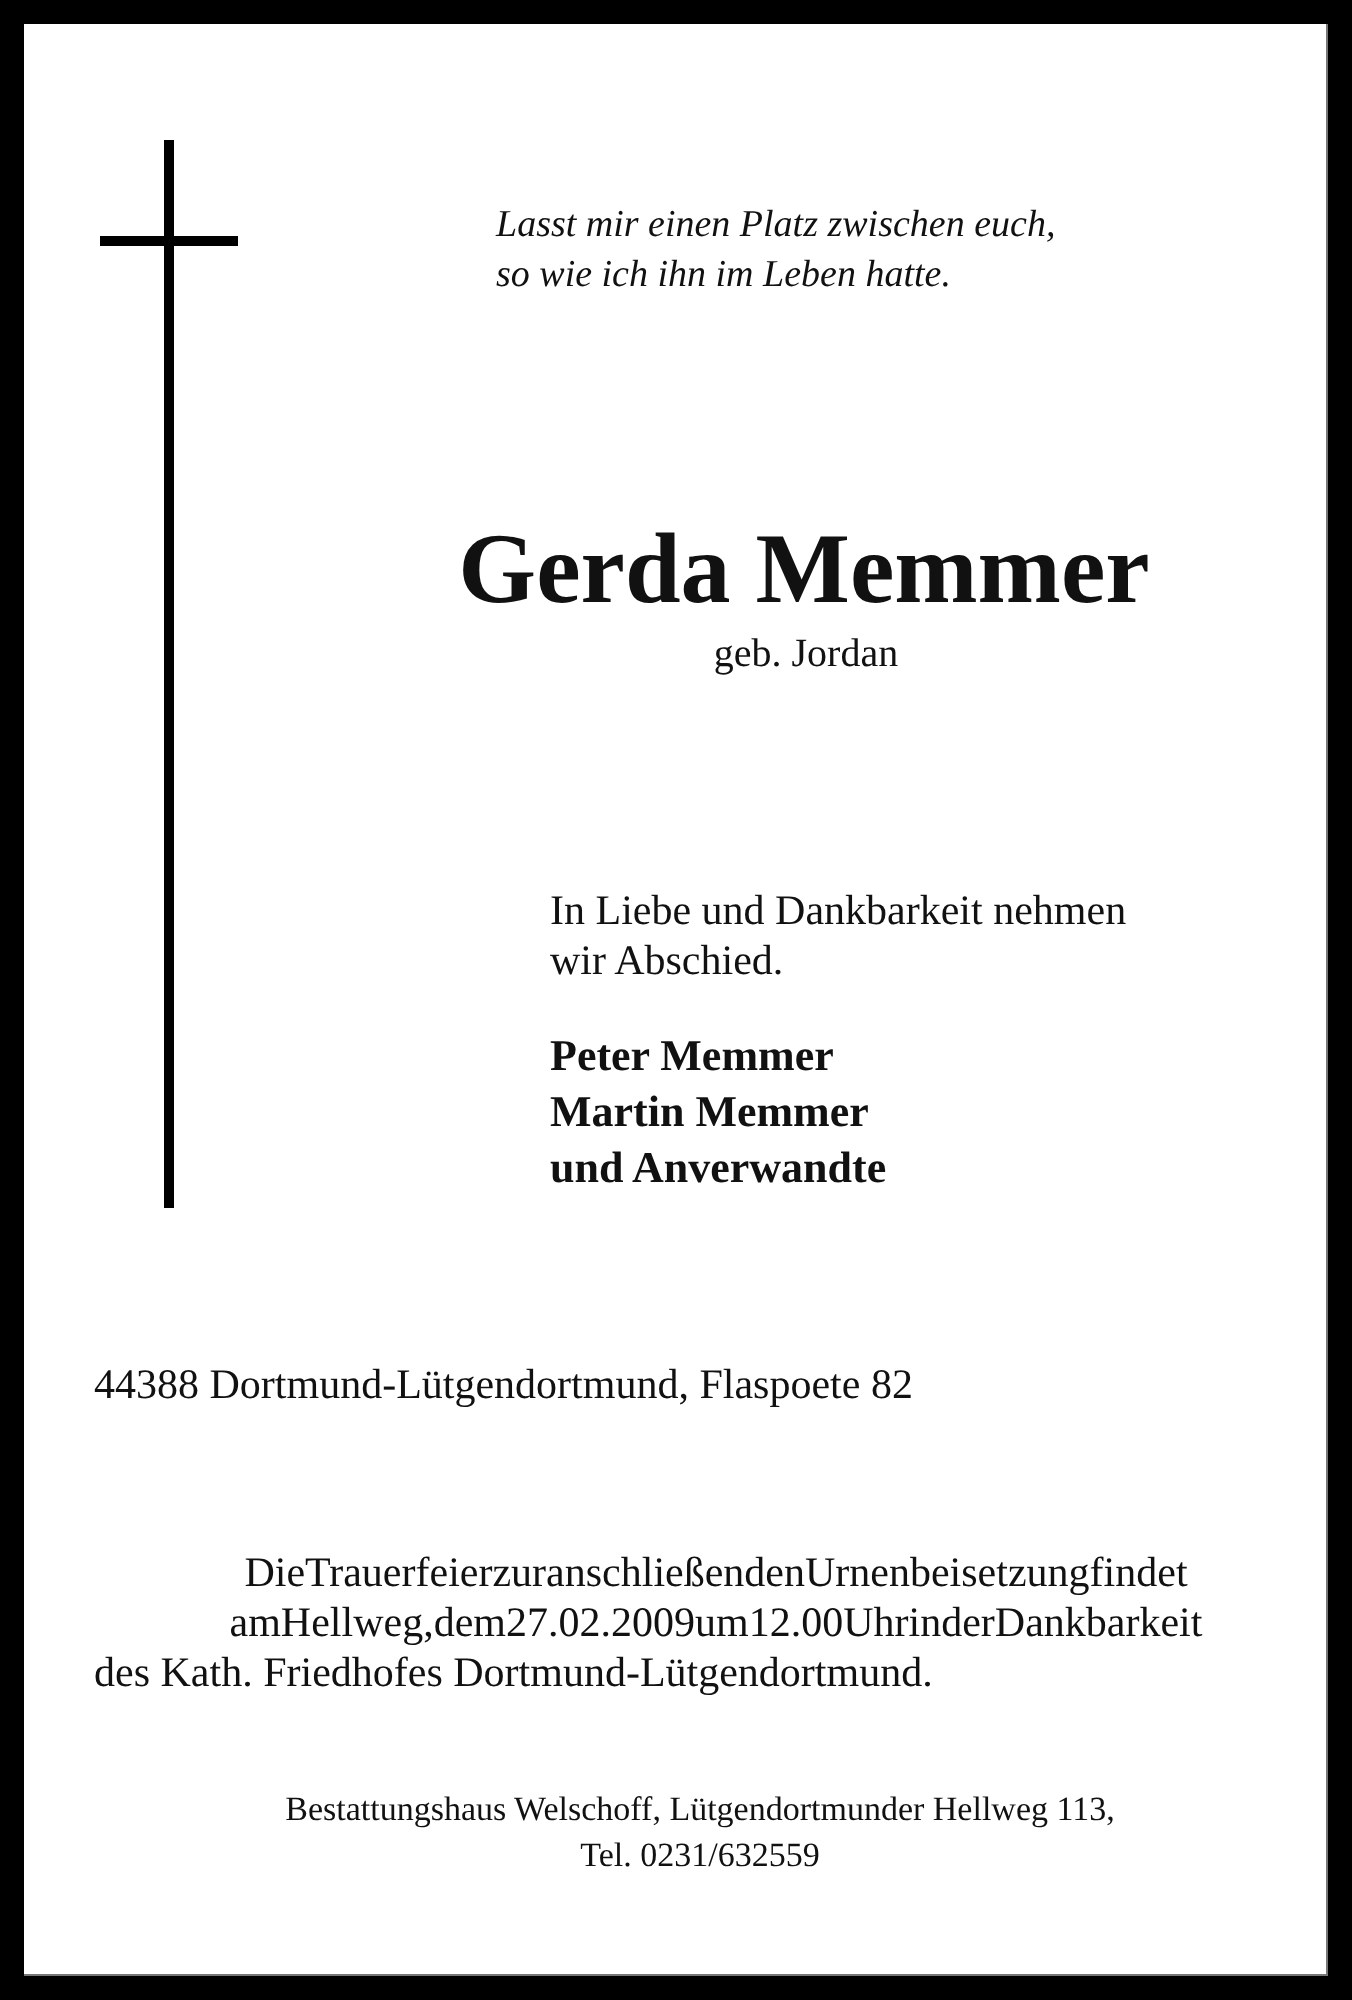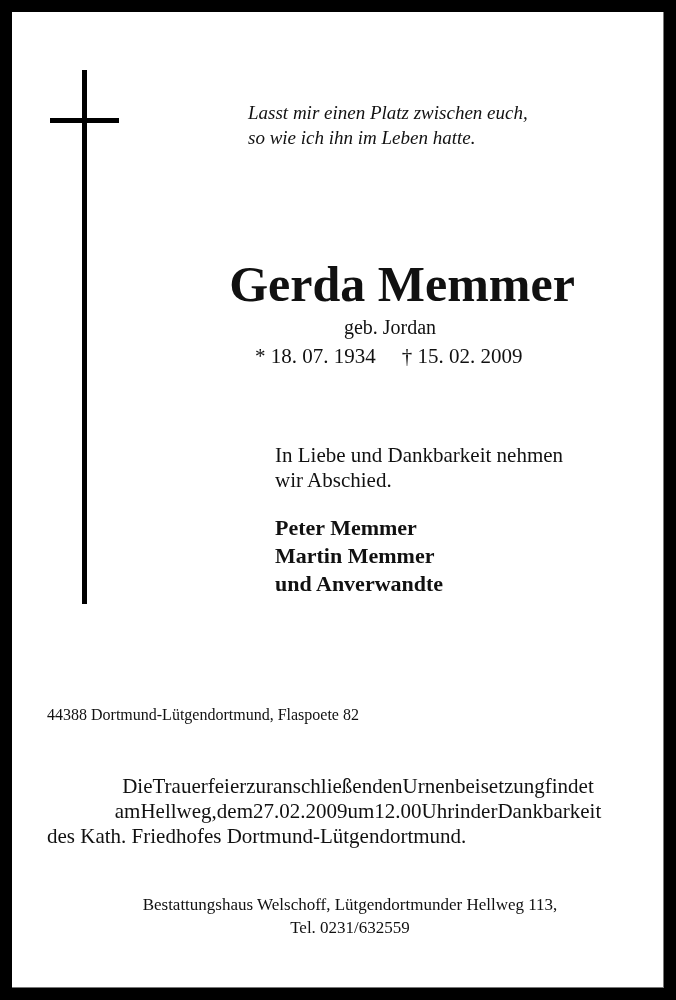--- a/index.html
+++ b/index.html
@@ -16,30 +16,30 @@
     .abs { position: absolute; }
     .poem {
       left: 236px; top: 88px; font-style: italic; font-size: 19px; line-height: 25px;
     }
     .poem div { white-space: nowrap; }
     .name {
       left: 120px; width: 540px; top: 226px; text-align: center;
       font-weight: bold; font-size: 50px; line-height: 60px; white-space: nowrap; margin-top: 16px;
     }
     .maiden {
-      left: 108px; width: 540px; top: 302px; text-align: center; font-size: 20px; line-height: 26px;
+      left: 121px; width: 540px; top: 302px; text-align: center; font-size: 20px; line-height: 26px;
     }
     .dates {
       left: 243px; top: 330px; font-size: 21px; line-height: 28px; white-space: nowrap;
     }
     .dates span.gap { display: inline-block; width: 26px; }
     .farewell { left: 263px; top: 431px; font-size: 21px; line-height: 25px; }
     .mourners { left: 263px; top: 502px; font-weight: bold; font-size: 22px; line-height: 28px; }
     .mourners div, .farewell div { white-space: nowrap; }
-    .address { left: 35px; top: 667px; font-size: 16px; line-height: 26px; white-space: nowrap; margin-top: 23px; }
+    .address { left: 35px; top: 667px; font-size: 21px; line-height: 26px; white-space: nowrap; }
     .ceremony {
       left: 35px; width: 604px; top: 762px; font-size: 21px; line-height: 25px;
     }
     .ceremony div { text-align: justify; text-align-last: justify; white-space: nowrap; }
     .ceremony div.last { text-align-last: left; }
     .ceremony .j { display: flex; justify-content: center; margin-left: 18px; }
     .undertaker {
       left: 12px; width: 652px; top: 881px; text-align: center; font-size: 17px; line-height: 23px;
     }
   </style>
@@ -50,23 +50,20 @@
   <div class="cross-v"></div>
   <div class="cross-h"></div>
 
   <div class="abs poem">
     <div>Lasst mir einen Platz zwischen euch,</div>
     <div>so wie ich ihn im Leben hatte.</div>
   </div>
 
   <div class="abs name">Gerda Memmer</div>
   <div class="abs maiden">geb. Jordan</div>
-  <div class="abs dates">
-    <span>* 18. 07. 1934</span><span class="gap"></span><span>† 15. 02. 2009</span>
-  </div>
 
   <div class="abs farewell">
     <div>In Liebe und Dankbarkeit nehmen</div>
     <div>wir Abschied.</div>
   </div>
 
   <div class="abs mourners">
     <div>Peter Memmer</div>
     <div>Martin Memmer</div>
     <div>und Anverwandte</div>

